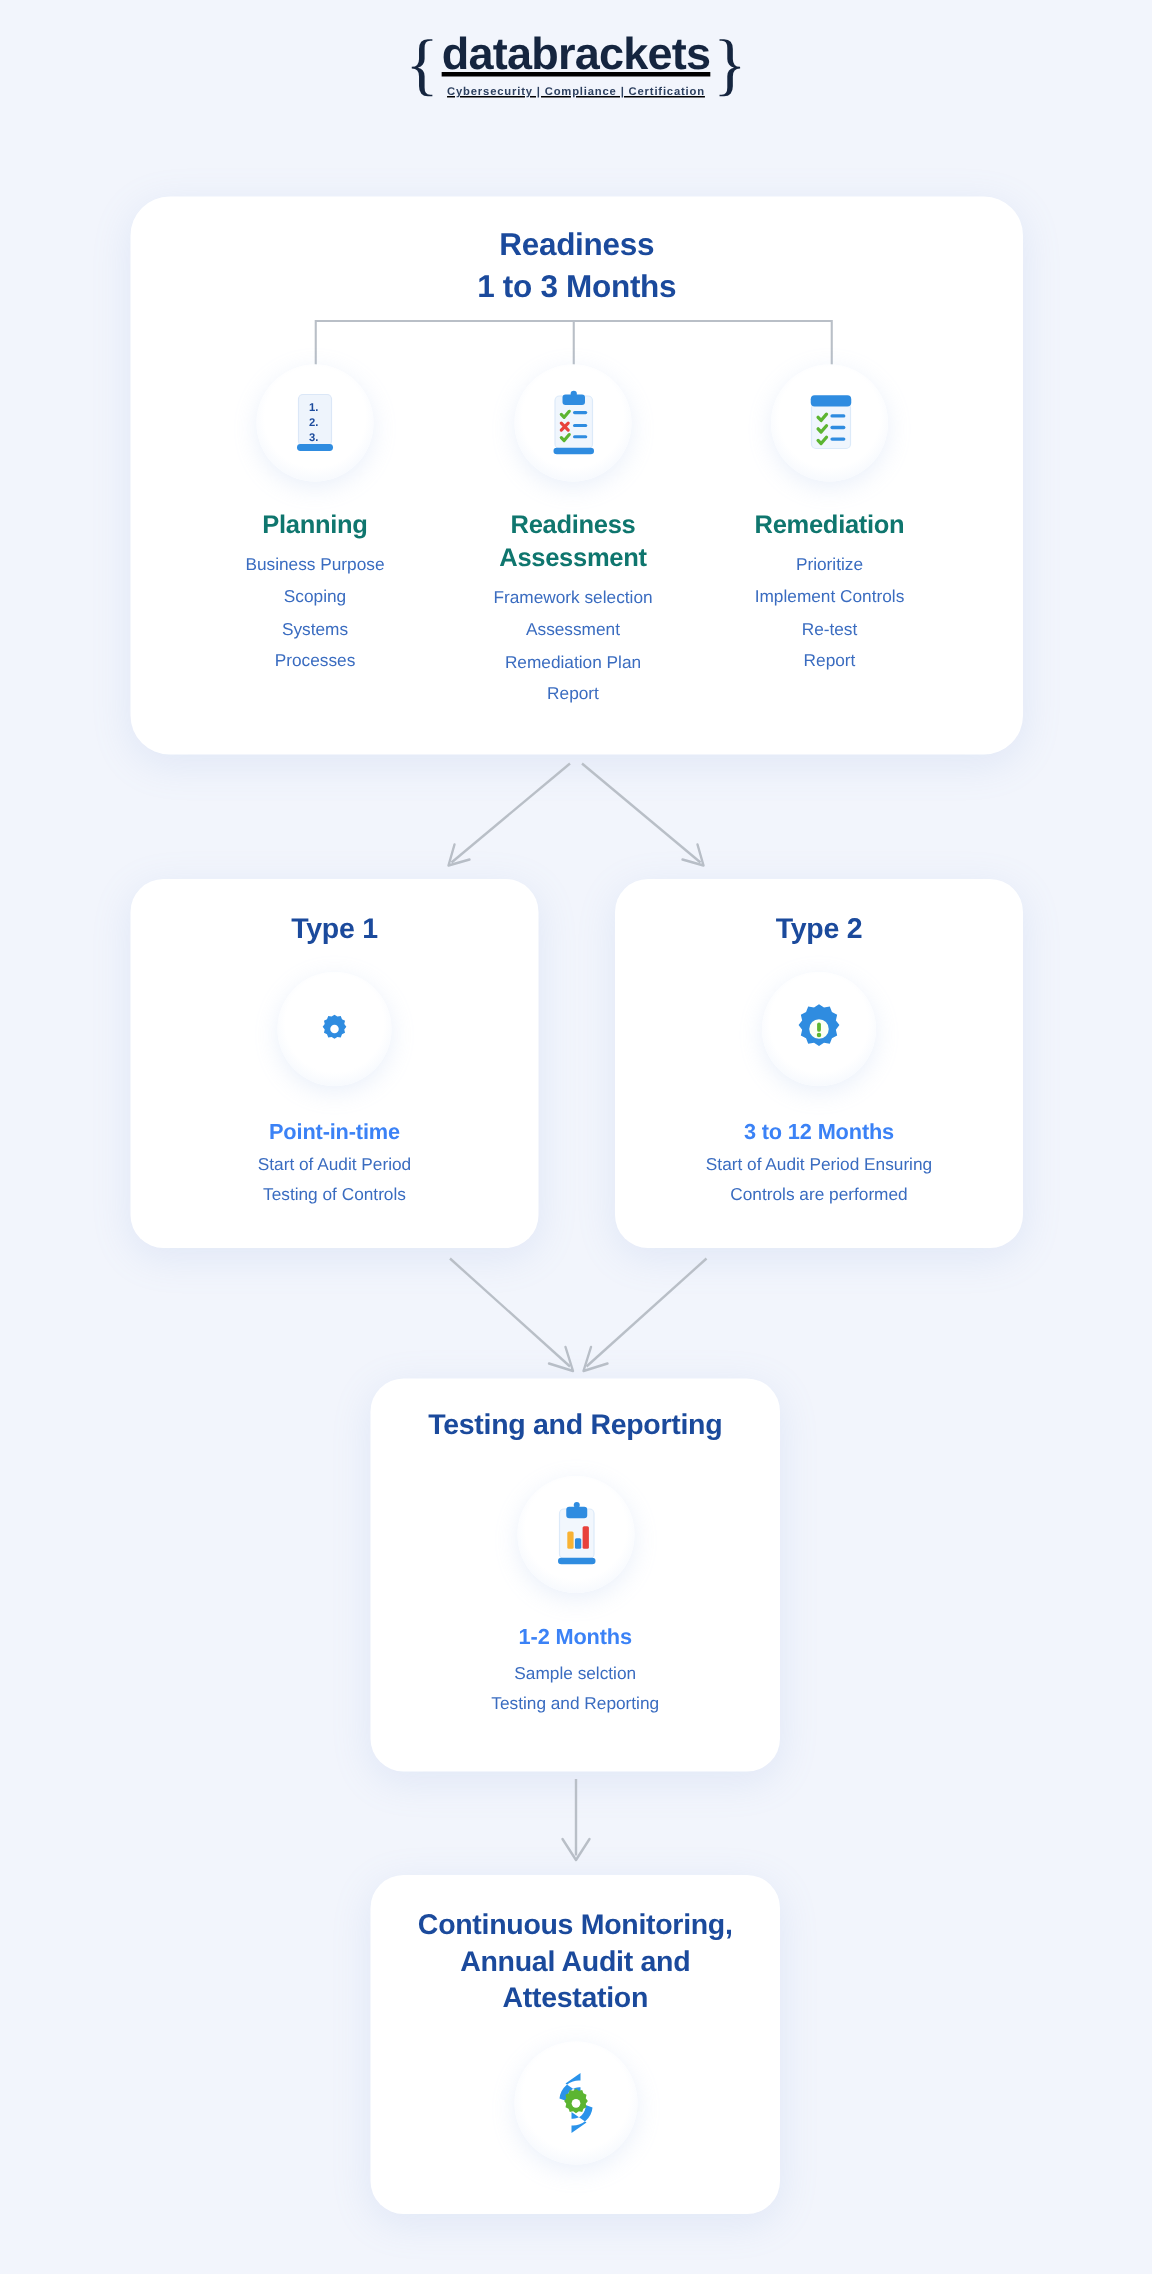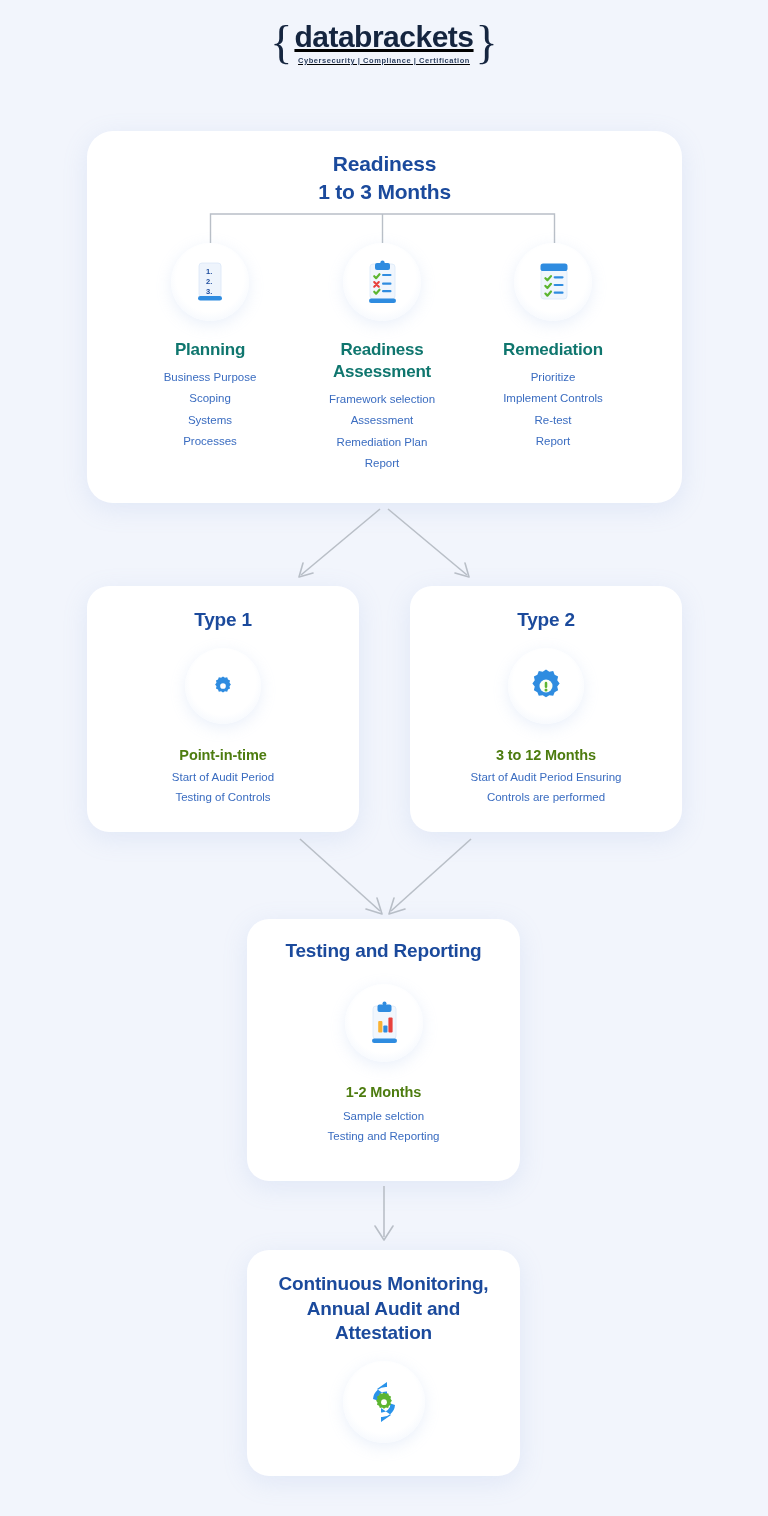--- a/index.html
+++ b/index.html
@@ -108,21 +108,21 @@
     font-size: 19px;
     font-weight: bold;
     color: #1b4a9c;
     letter-spacing: -0.2px;
     line-height: 1.3;
   }
   .card-sub {
     text-align: center;
     font-size: 14.5px;
     font-weight: bold;
-    color: #4d7c0f;
+    color: #3b82f6;
     letter-spacing: -0.1px;
   }
   .card-lines {
     text-align: center;
     font-size: 11.5px;
     color: #3a6cc0;
     line-height: 1.72;
     padding: 0 14px;
   }
 

